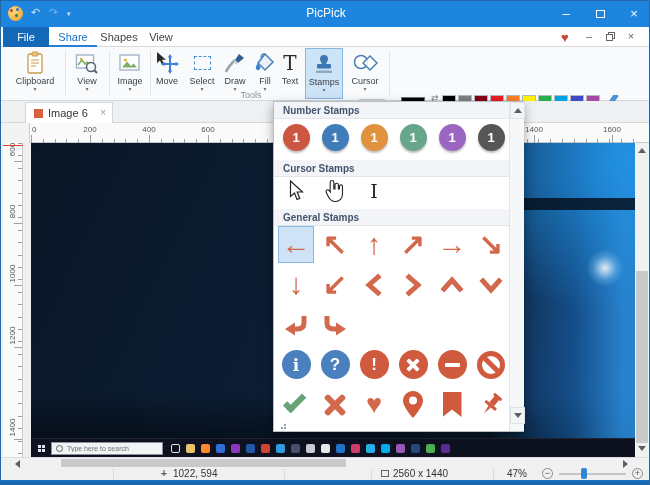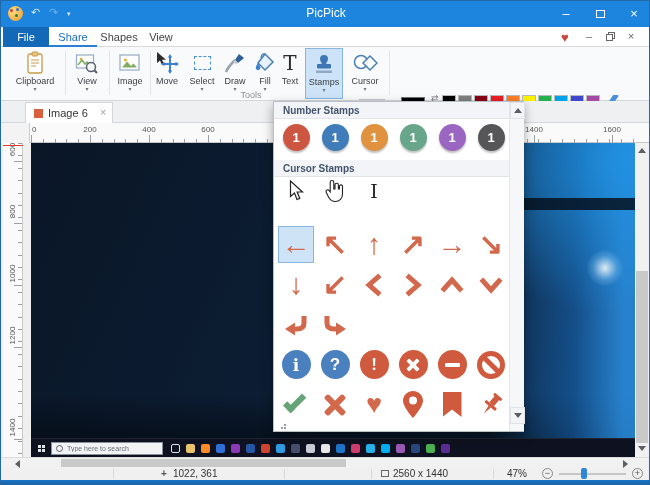--- a/index.html
+++ b/index.html
@@ -497,21 +497,21 @@
 
   <div class="abs" id="hscrollrow">
     <span class="tri tri-left" style="left:14px;top:2px;"></span>
     <div class="abs" id="hthumb"></div>
     <span class="tri tri-right" style="left:622px;top:2px;"></span>
   </div>
 
   <div class="abs" id="statusbar">
     <div class="abs sdiv" style="left:112px;"></div>
     <span class="abs" id="pos-ic">+</span>
-    <span class="abs" id="pos-text">1022, 361</span>
+    <span class="abs" id="pos-text">1022, 594</span>
     <div class="abs sdiv" style="left:283px;"></div>
     <div class="abs sdiv" style="left:370px;"></div>
     <span class="abs" id="dim-ic"></span>
     <span class="abs" id="dim-text">2560 x 1440</span>
     <div class="abs sdiv" style="left:492px;"></div>
     <span class="abs" id="zoom-text">47%</span>
     <span class="abs zbtn" style="left:541px;">−</span>
     <div class="abs" id="ztrack"></div>
     <div class="abs" id="zthumb"></div>
     <span class="abs zbtn" style="left:631px;">+</span>
@@ -549,20 +549,21 @@
         </div>
       <div class="cell" style="height:37px;">
           <svg width="20" height="24" viewBox="0 0 20 24">
             <path d="M7,1.5 c1,0 1.8,0.8 1.8,1.8 L8.8,10 L10,10 L10,6 c0,-1 0.8,-1.8 1.7,-1.8 c1,0 1.7,0.8 1.7,1.8 L13.4,10 L14.4,10 L14.4,7.5 c0,-0.9 0.7,-1.6 1.5,-1.6 c0.9,0 1.6,0.7 1.6,1.6 L17.5,15 c0,4.5 -3,7.5 -7,7.5 c-3.5,0 -5.5,-1.5 -7,-4.5 L1.2,13.2 c-0.6,-1.2 0.3,-2.4 1.5,-2.4 c0.6,0 1.2,0.3 1.5,0.9 L5.2,13 L5.2,3.3 c0,-1 0.8,-1.8 1.8,-1.8 Z" fill="#fff" stroke="#222" stroke-width="1.1"></path>
           </svg>
         </div>
       <div class="cell" style="height:37px;">
           <span style="font-family:'DejaVu Serif',serif;font-size:19px;color:#222;">I</span>
         </div>
     </div>
+    <div class="phead" style="top:107px;">General Stamps</div>
     <div class="prow" id="general-grid" style="top:124px;">
         <div class="cell selected" style="height: 37px;">
           <span class="gchar" style="color: rgb(210, 104, 76); font-size: 29px;">←</span>
         </div>
         <div class="cell" style="height: 37px;">
           <span class="gchar" style="color: rgb(210, 104, 76); font-size: 29px;">↖</span>
         </div>
         <div class="cell" style="height: 37px;">
           <span class="gchar" style="color: rgb(210, 104, 76); font-size: 29px;">↑</span>
         </div>

